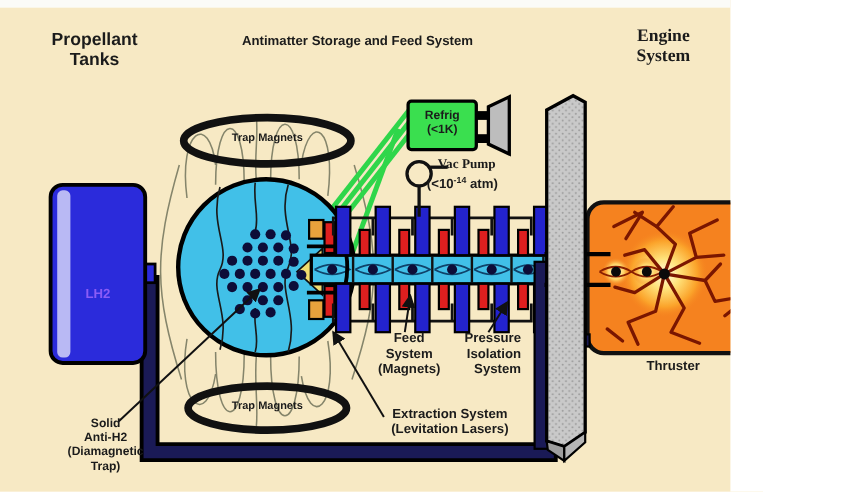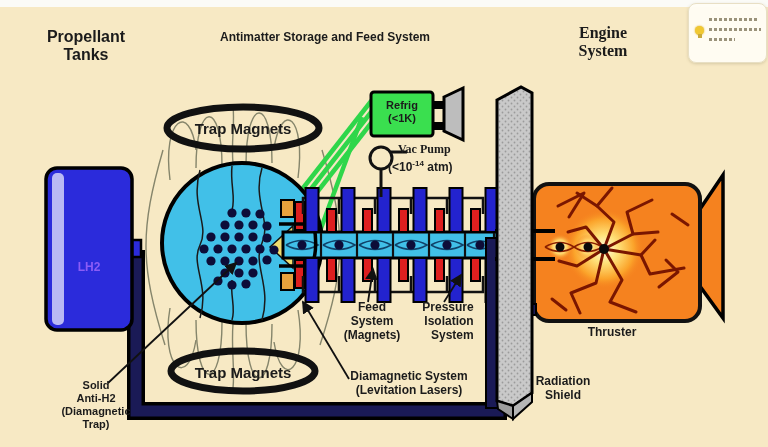--- a/index.html
+++ b/index.html
@@ -1,29 +1,29 @@
 <!DOCTYPE html>
 <html style="--bg: #F7E9C4; --panel_white: #FBFBF7; --cyan: #41C0E8; --lh2_blue: #2B2BDB; --lh2_strip: #C9C9F6; --green: #3ADF4F; --green_line: #2FD64A; --mag_blue: #2323CE; --mag_red: #DE1F1F; --navy: #1A1A56; --orange: #F5821F; --shield_gray: #C9C9C9; --crack: #7A1600; --gold: #E8A23C; --pellet: #0D0D38;"><head>
 <meta charset="utf-8">
 <style>
   html,body{margin:0;padding:0;}
   #stage{
-    position:relative;width:768px;height:447px;overflow:hidden;
+    position:relative;width:664px;height:447px;overflow:hidden;
     background:var(--bg,#F7E9C4);
     font-family:"Liberation Sans",sans-serif;
   }
   #diagram{position:absolute;left:0;top:0;}
   .lbl{
     position:absolute;color:#1b1b1b;font-weight:bold;
     white-space:pre-line;text-align:center;line-height:1.18;
     transform:translateX(-50%);
   }
   .big{font-size:16px;line-height:1.15;}
   .title{font-size:12px;white-space:nowrap;}
-  .mid{font-size:15px;}
+  .mid{font-size:10px;}
   .sm{font-size:12px;}
   .xs{font-size:11px;}
   .left-align{transform:none;text-align:left;}
   .white{color:#8b5cf6;}
   .topstrip{position:absolute;left:0;top:0;width:768px;height:7px;background:var(--panel_white,#FBFBF7);}
   
   .tooltip{
     position:absolute;left:688px;top:3px;width:77px;height:58px;
     background:rgba(255,253,244,.95);border:1px solid #e8dfc4;border-radius:8px;
     box-shadow:0 1px 3px rgba(120,110,70,.25);
@@ -298,28 +298,26 @@
 
   <div class="lbl sm left-align" style="left:398px;top:142px;font-family:Liberation Serif, serif;">Vac Pump</div>
   <div class="lbl sm left-align" style="left:388px;top:159px;"><span>(&lt;10</span><sup style="font-size:8px;">-14</sup><span> atm)</span></div>
 
   <div class="lbl sm" style="left:372px;top:300px;">Feed
 System
 (Magnets)</div>
   <div class="lbl sm" style="left:448px;top:300px;text-align:right;">Pressure
 Isolation
 System</div>
-  <div class="lbl sm" style="left:409px;top:369px;">Diamagnetic System
+  <div class="lbl sm" style="left:409px;top:369px;">Extraction System
 (Levitation Lasers)</div>
   <div class="lbl xs" style="left:96px;top:379px;">Solid
 Anti-H2
 (Diamagnetic
 Trap)</div>
-  <div class="lbl sm" style="left:563px;top:374px;">Radiation
-Shield</div>
   <div class="lbl sm" style="left:612px;top:325px;">Thruster</div>
 
   <div class="tooltip">
     <div class="bulb"></div>
     <div class="tline t1"></div>
     <div class="tline t2"></div>
     <div class="tline t3"></div>
   </div>
 
 </div>

